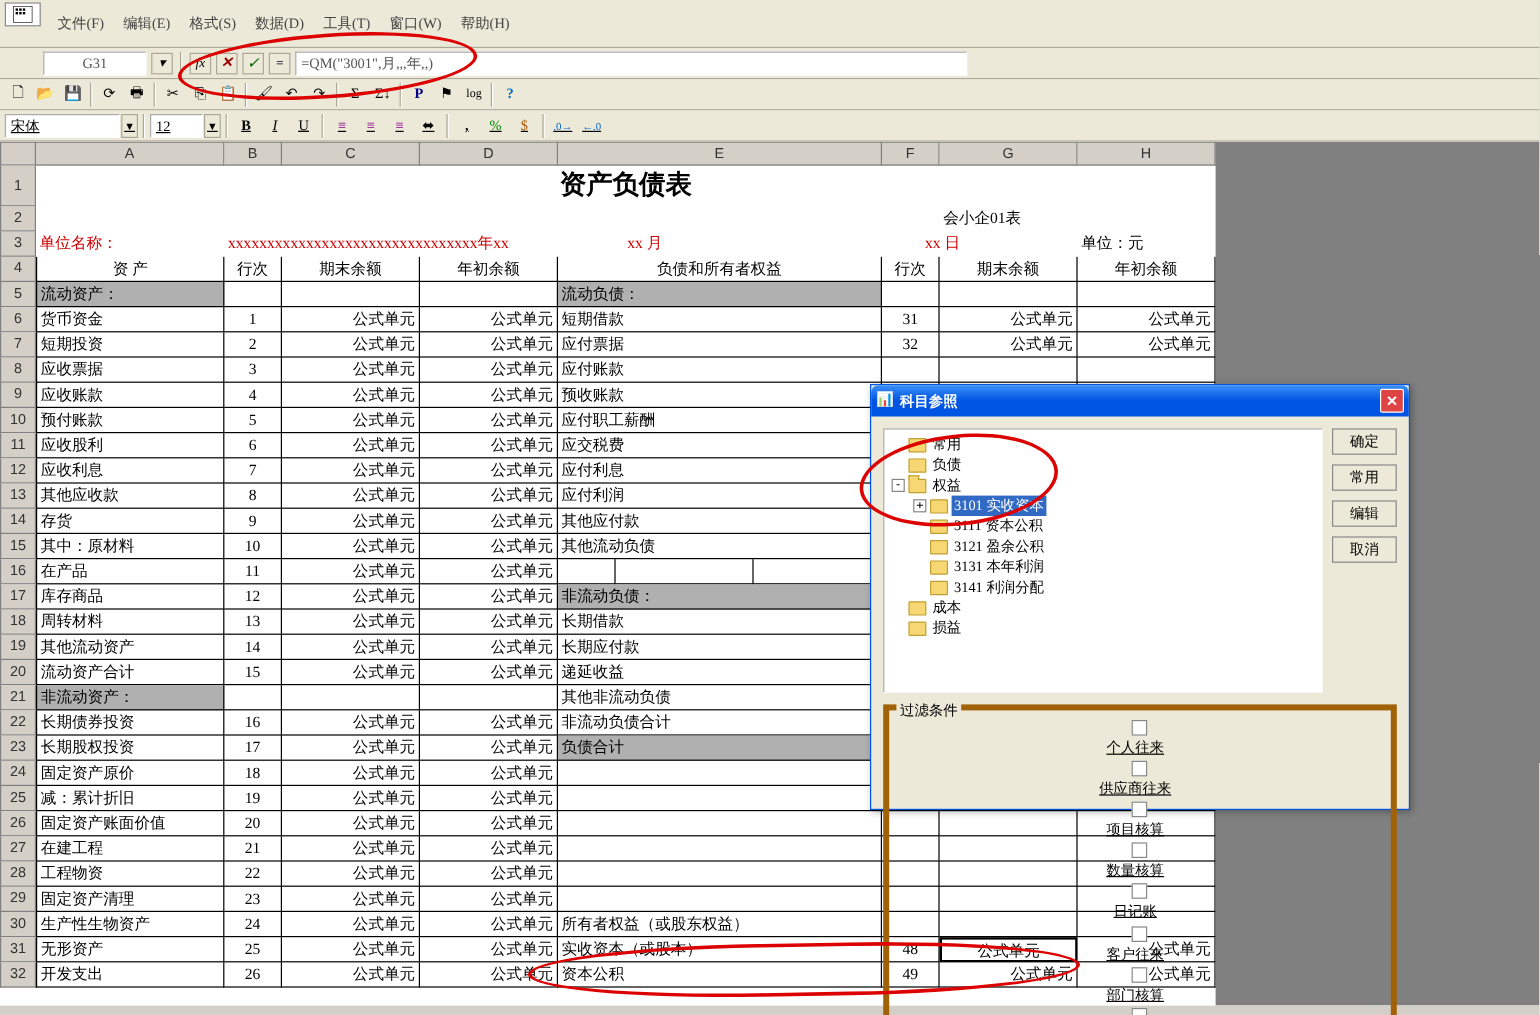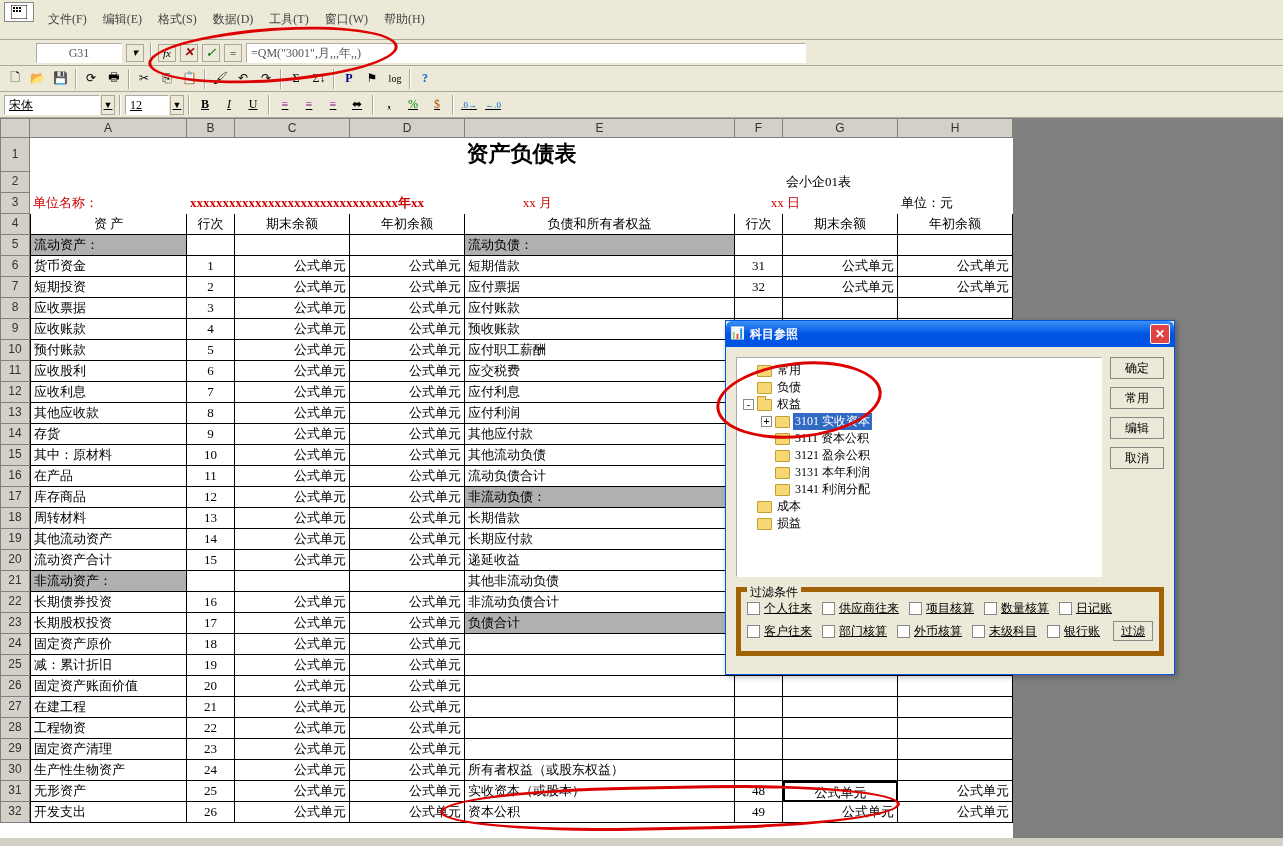--- a/index.html
+++ b/index.html
@@ -51,21 +51,21 @@
 .tree-toggle { width: 11px; height: 11px; border: 1px solid #888; display: flex; align-items: center; justify-content: center; font-size: 10px; line-height: 9px; font-family: monospace; }
 .tree-spacer { width: 11px; height: 11px; }
 .folder-icon { width: 15px; height: 12px; background: #f7d774; border: 1px solid #c0a030; border-radius: 1px; position: relative; }
 .folder-icon.open::before { content: ''; position: absolute; left: -1px; top: -4px; width: 7px; height: 3px; background: #f7d774; border: 1px solid #c0a030; border-bottom: none; }
 .tree-label { padding: 0 2px; }
 .tree-label.sel-node { background: #316ac5; color: #fff; }
 .btn-col { display: flex; flex-direction: column; gap: 8px; }
 .dlg-btn { width: 54px; height: 22px; border: 1px solid #888; background: #ece9d8; cursor: default; font-size: 12px; }
 .filter-box { margin: 0 10px 10px 10px; border: 5px solid #a16207; padding: 8px 6px 6px 6px; position: relative; text-decoration: underline; }
 .filter-box-label { position: absolute; top: -8px; left: 6px; background: #ece9d8; padding: 0 3px; }
-.filter-row { display: flex; align-items: center; gap: 2px; margin-bottom: 4px; }
+.filter-row { display: flex; align-items: center; gap: 2px; margin-bottom: 4px; flex-direction: column; }
 .chk { width: 13px; height: 13px; border: 1px solid #888; background: #fff; margin-right: 2px; }
 .chklbl { margin-right: 8px; white-space: nowrap; }
 .filter-btn { width: 40px; height: 20px; border: 1px solid #888; background: #ece9d8; margin-left: auto; font-size: 12px; }
 
 .anno { position: absolute; border: 3px solid #d00; border-radius: 50%; pointer-events: none; }
 </style>
 </head>
 <body>
 
 <div class="menubar-icon">
@@ -178,21 +178,21 @@
         <div class="cell cC " style="border: none;"></div>
         <div class="cell cD " style="border: none;"></div>
         <div class="cell cE " style="border: none;"></div>
         <div class="cell cF " style="border: none;"></div>
         <div class="cell cG tal" style="border: none;">会小企01表</div>
         <div class="cell cH " style="border: none;"></div>
       </div>
       <div class="row">
         <div class="rowhdr">3</div>
         <div class="cell redtxt tal first" style="width: 157px; border: none;">单位名称：</div>
-        <div class="cell redtxt tal" style="width: 278px; border: none; font-weight: bold;">xxxxxxxxxxxxxxxxxxxxxxxxxxxxxxxx年xx</div>
+        <div class="cell redtxt tal" style="width: 278px; border: none;">xxxxxxxxxxxxxxxxxxxxxxxxxxxxxxxx年xx</div>
         <div class="cell redtxt tar" style="width: 90px; border: none;">xx 月</div>
         <div class="cell redtxt " style="width: 200px; border: none;"></div>
         <div class="cell redtxt tar" style="width: 48px; border: none;">xx 日</div>
         <div class="cell redtxt " style="width: 95px; border: none;"></div>
         <div class="cell" style="width: 115px; border: none;">单位：元</div>
       </div>
       <div class="row ">
         <div class="rowhdr">4</div>
         <div class="cell cA first tac">资  产</div>
         <div class="cell cB tac">行次</div>
@@ -323,21 +323,20 @@
         <div class="cell cF tac"></div>
         <div class="cell cG tar"></div>
         <div class="cell cH tar"></div>
       </div>
       <div class="row ">
         <div class="rowhdr">16</div>
         <div class="cell cA first tal">      在产品</div>
         <div class="cell cB tac">11</div>
         <div class="cell cC tar">公式单元</div>
         <div class="cell cD tar">公式单元</div>
-        <div class="cell cE tal">  流动负债合计</div>
         <div class="cell cF tac"></div>
         <div class="cell cG tar"></div>
         <div class="cell cH tar"></div>
       </div>
       <div class="row ">
         <div class="rowhdr">17</div>
         <div class="cell cA first tal">      库存商品</div>
         <div class="cell cB tac">12</div>
         <div class="cell cC tar">公式单元</div>
         <div class="cell cD tar">公式单元</div>

